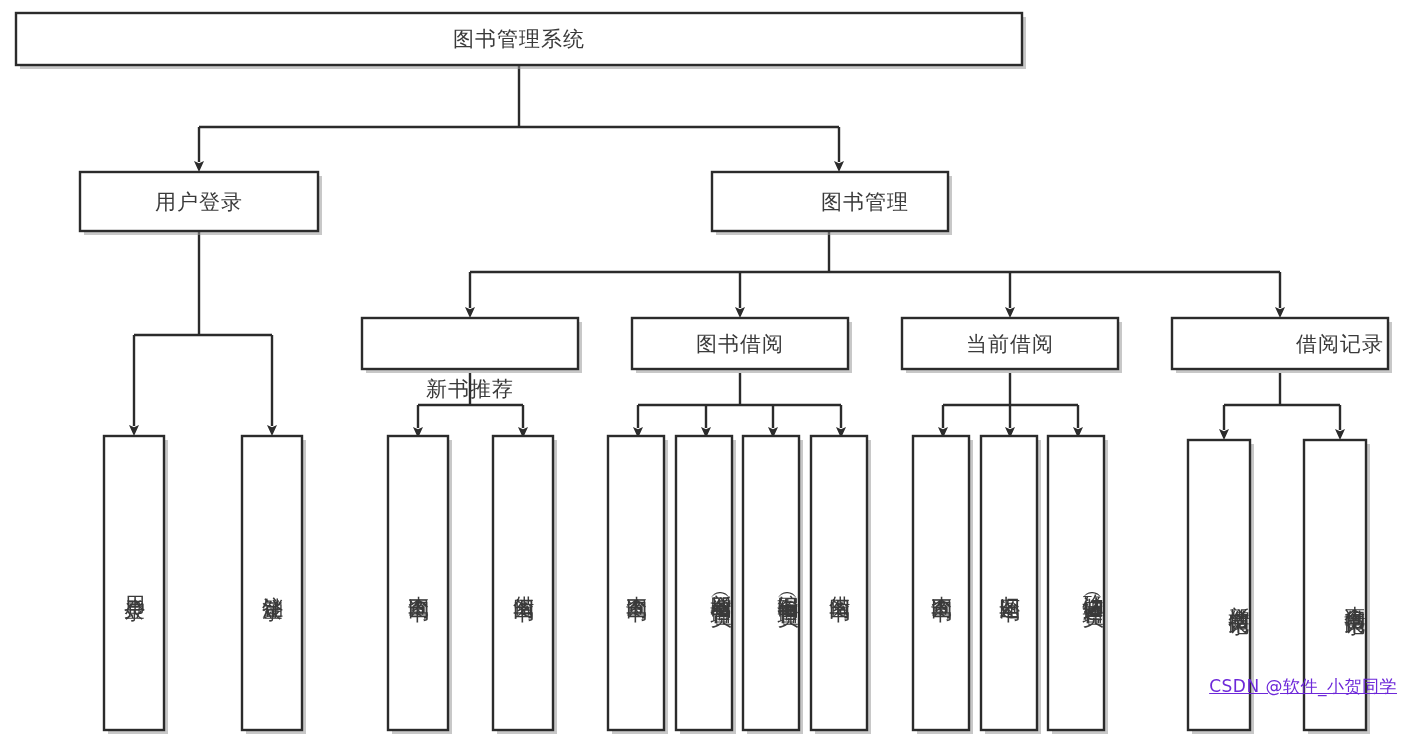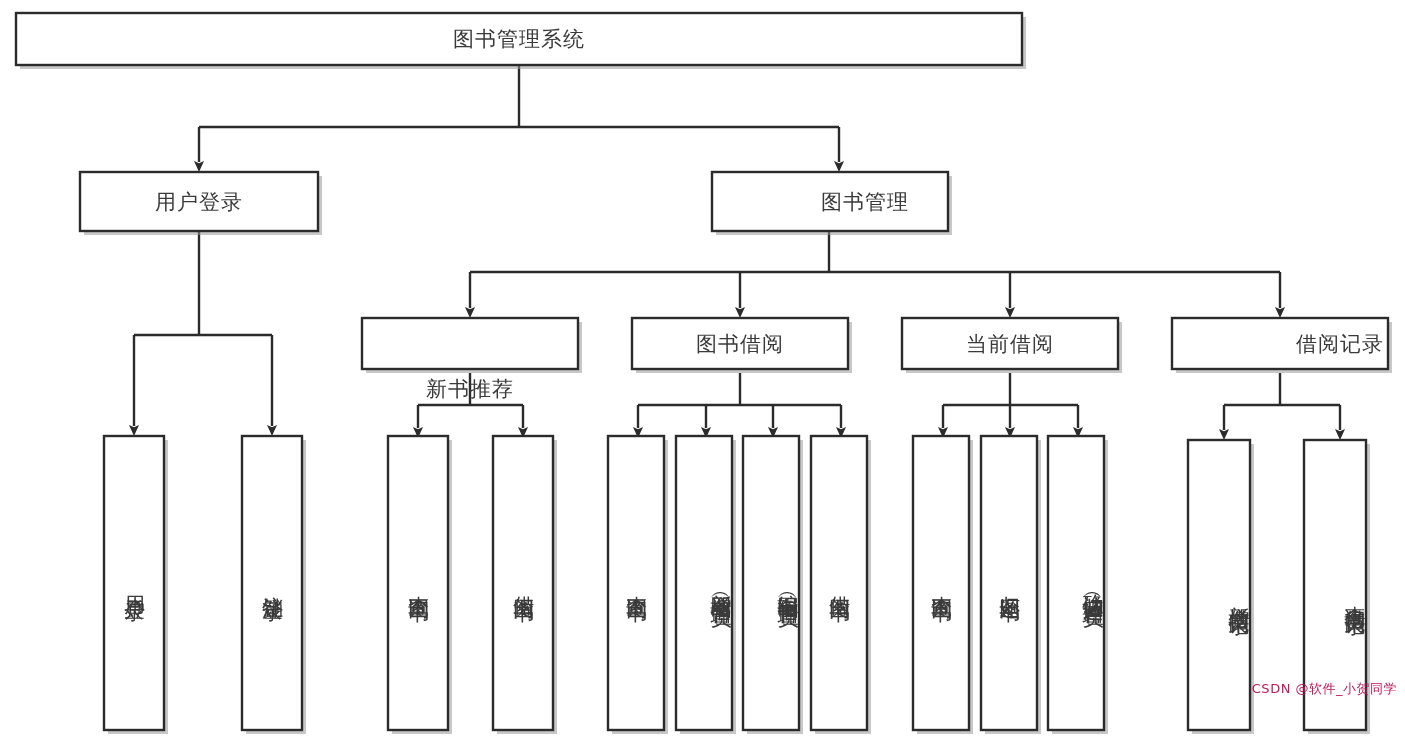--- a/index.html
+++ b/index.html
@@ -69,25 +69,26 @@
     color: #3a3a3a;
     font-family: "DejaVu Sans", "Liberation Sans", sans-serif;
     white-space: nowrap;
     letter-spacing: 1px;
     pointer-events: none;
   }
   .watermark {
     position: absolute;
     right: 8px;
     bottom: 8px;
-    font-size: 13px;
-    color: #be185d;
+    font-size: 17px;
+    color: #6d28d9;
     font-family: "DejaVu Sans", "Liberation Sans", sans-serif;
     letter-spacing: 0.5px;
     white-space: nowrap;
+    text-decoration: underline;
   }
 </style>
 </head>
 <body>
 
 <div id="diagram-root">
 
   <svg class="canvas" viewBox="0 0 1405 747" xmlns="http://www.w3.org/2000/svg">
     <defs>
       <marker id="arrow" markerWidth="12" markerHeight="12" refX="1" refY="5" orient="auto" markerUnits="userSpaceOnUse">

